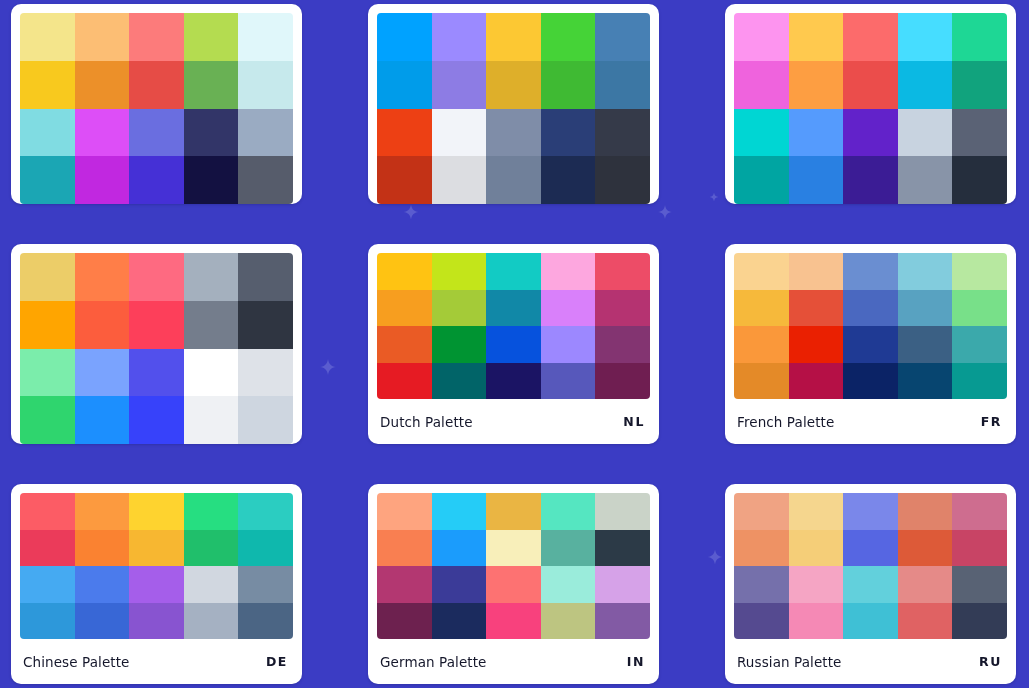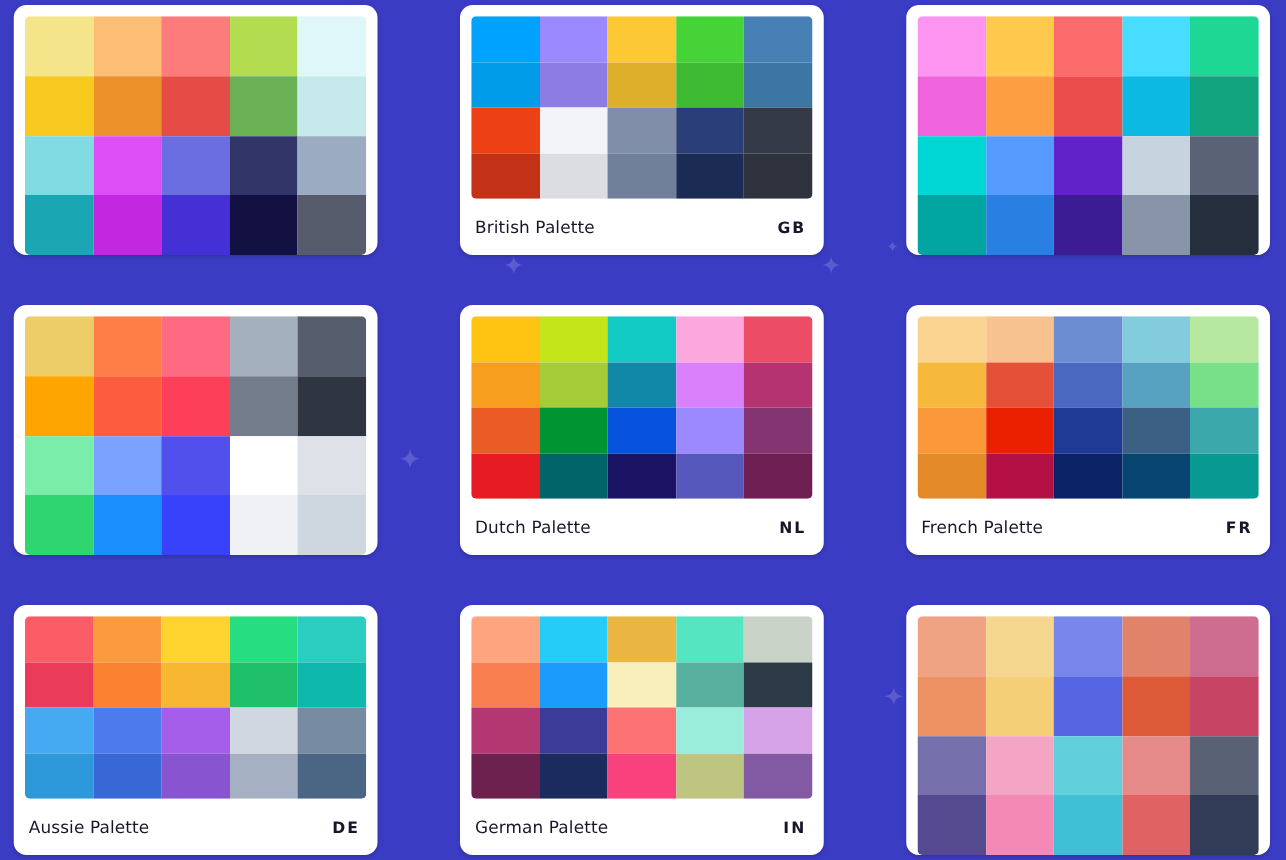--- a/index.html
+++ b/index.html
@@ -158,24 +158,20 @@
         <div class="swatch" title="#f2f4f9" style="background: rgb(242, 244, 249);"></div>
         <div class="swatch" title="#7f8da8" style="background: rgb(127, 141, 168);"></div>
         <div class="swatch" title="#2a3e77" style="background: rgb(42, 62, 119);"></div>
         <div class="swatch" title="#353a49" style="background: rgb(53, 58, 73);"></div>
         <div class="swatch" title="#c33216" style="background: rgb(195, 50, 22);"></div>
         <div class="swatch" title="#dcdde1" style="background: rgb(220, 221, 225);"></div>
         <div class="swatch" title="#70809a" style="background: rgb(112, 128, 154);"></div>
         <div class="swatch" title="#1c2b53" style="background: rgb(28, 43, 83);"></div>
         <div class="swatch" title="#2e323d" style="background: rgb(46, 50, 61);"></div>
       </div>
-      <div class="card-footer">
-        <span class="palette-name">British Palette</span>
-        <span class="palette-code">GB</span>
-      </div>
     </div>
     <div class="palette-card">
       <div class="swatch-grid">
         <div class="swatch" title="#fd94ef" style="background: rgb(253, 148, 239);"></div>
         <div class="swatch" title="#ffc94e" style="background: rgb(255, 201, 78);"></div>
         <div class="swatch" title="#fc6b6b" style="background: rgb(252, 107, 107);"></div>
         <div class="swatch" title="#46ddff" style="background: rgb(70, 221, 255);"></div>
         <div class="swatch" title="#1ed795" style="background: rgb(30, 215, 149);"></div>
         <div class="swatch" title="#ef63dd" style="background: rgb(239, 99, 221);"></div>
         <div class="swatch" title="#fd9e42" style="background: rgb(253, 158, 66);"></div>
@@ -291,21 +287,21 @@
         <div class="swatch" title="#a55eea" style="background: rgb(165, 94, 234);"></div>
         <div class="swatch" title="#d1d7e0" style="background: rgb(209, 215, 224);"></div>
         <div class="swatch" title="#778ca3" style="background: rgb(119, 140, 163);"></div>
         <div class="swatch" title="#2d98da" style="background: rgb(45, 152, 218);"></div>
         <div class="swatch" title="#3867d6" style="background: rgb(56, 103, 214);"></div>
         <div class="swatch" title="#8854d0" style="background: rgb(136, 84, 208);"></div>
         <div class="swatch" title="#a5b1c2" style="background: rgb(165, 177, 194);"></div>
         <div class="swatch" title="#4b6584" style="background: rgb(75, 101, 132);"></div>
       </div>
       <div class="card-footer">
-        <span class="palette-name">Aussie Palette</span>
+        <span class="palette-name">Chinese Palette</span>
         <span class="palette-code">DE</span>
       </div>
     </div>
     <div class="palette-card">
       <div class="swatch-grid">
         <div class="swatch" title="#fea47f" style="background: rgb(254, 164, 127);"></div>
         <div class="swatch" title="#25ccf7" style="background: rgb(37, 204, 247);"></div>
         <div class="swatch" title="#eab543" style="background: rgb(234, 181, 67);"></div>
         <div class="swatch" title="#55e6c1" style="background: rgb(85, 230, 193);"></div>
         <div class="swatch" title="#cad3c8" style="background: rgb(202, 211, 200);"></div>
@@ -346,14 +342,18 @@
         <div class="swatch" title="#f5a5c4" style="background: rgb(245, 165, 196);"></div>
         <div class="swatch" title="#62d0dc" style="background: rgb(98, 208, 220);"></div>
         <div class="swatch" title="#e58a88" style="background: rgb(229, 138, 136);"></div>
         <div class="swatch" title="#586274" style="background: rgb(88, 98, 116);"></div>
         <div class="swatch" title="#554a90" style="background: rgb(85, 74, 144);"></div>
         <div class="swatch" title="#f589b5" style="background: rgb(245, 137, 181);"></div>
         <div class="swatch" title="#3fc0d5" style="background: rgb(63, 192, 213);"></div>
         <div class="swatch" title="#e06263" style="background: rgb(224, 98, 99);"></div>
         <div class="swatch" title="#333c56" style="background: rgb(51, 60, 86);"></div>
       </div>
+      <div class="card-footer">
+        <span class="palette-name">Russian Palette</span>
+        <span class="palette-code">RU</span>
+      </div>
     </div>
   </div>
 
 </body></html>

